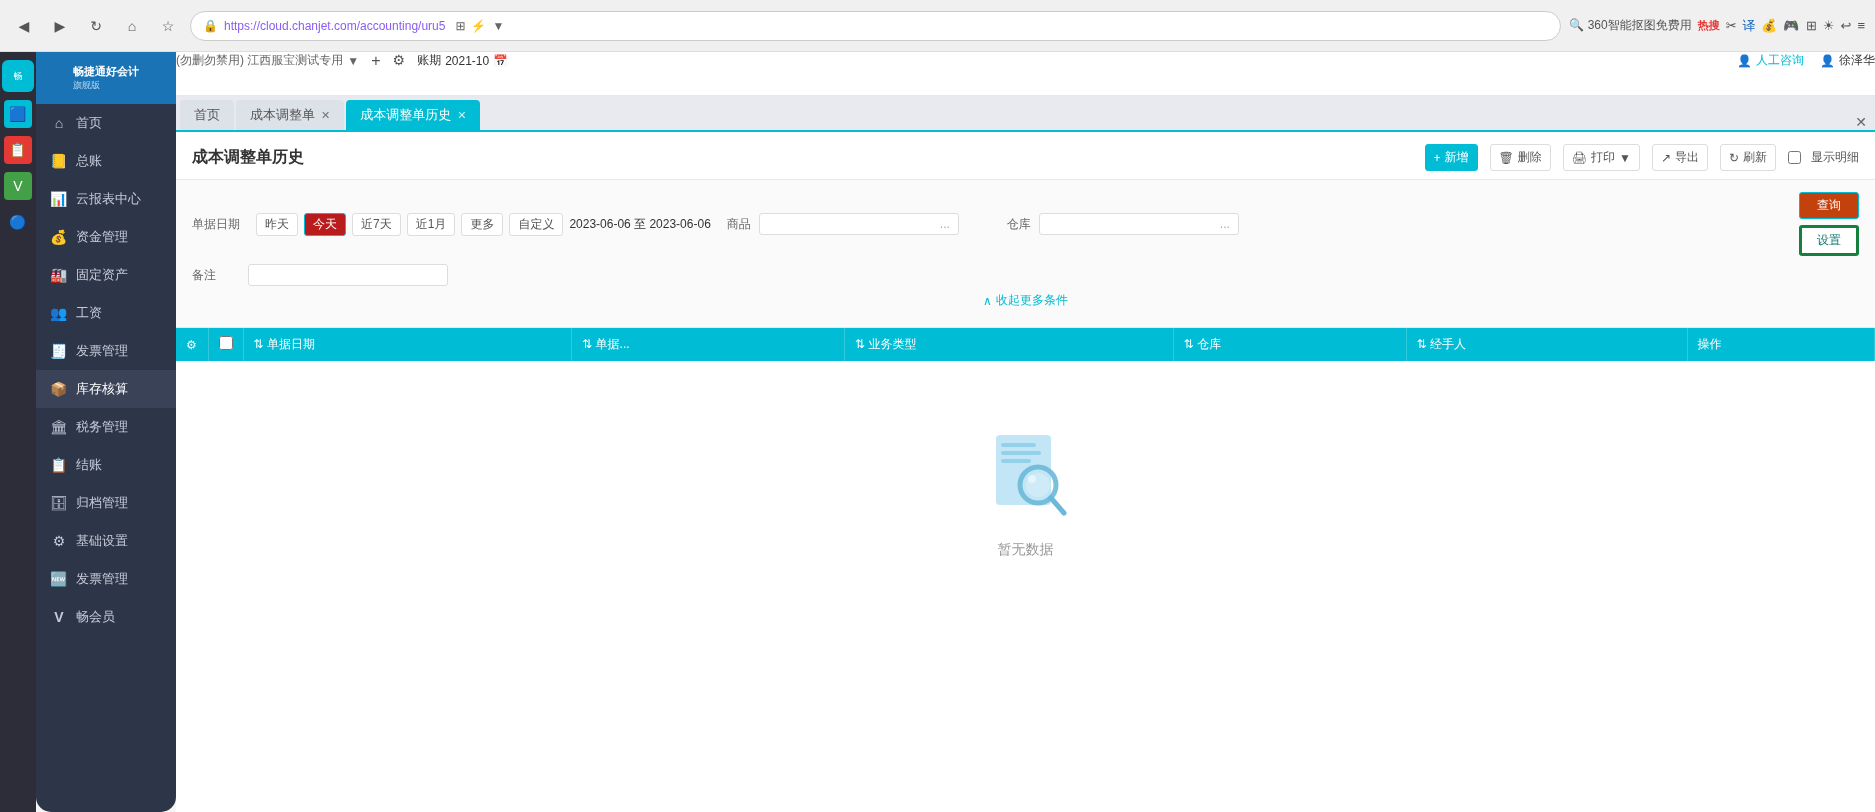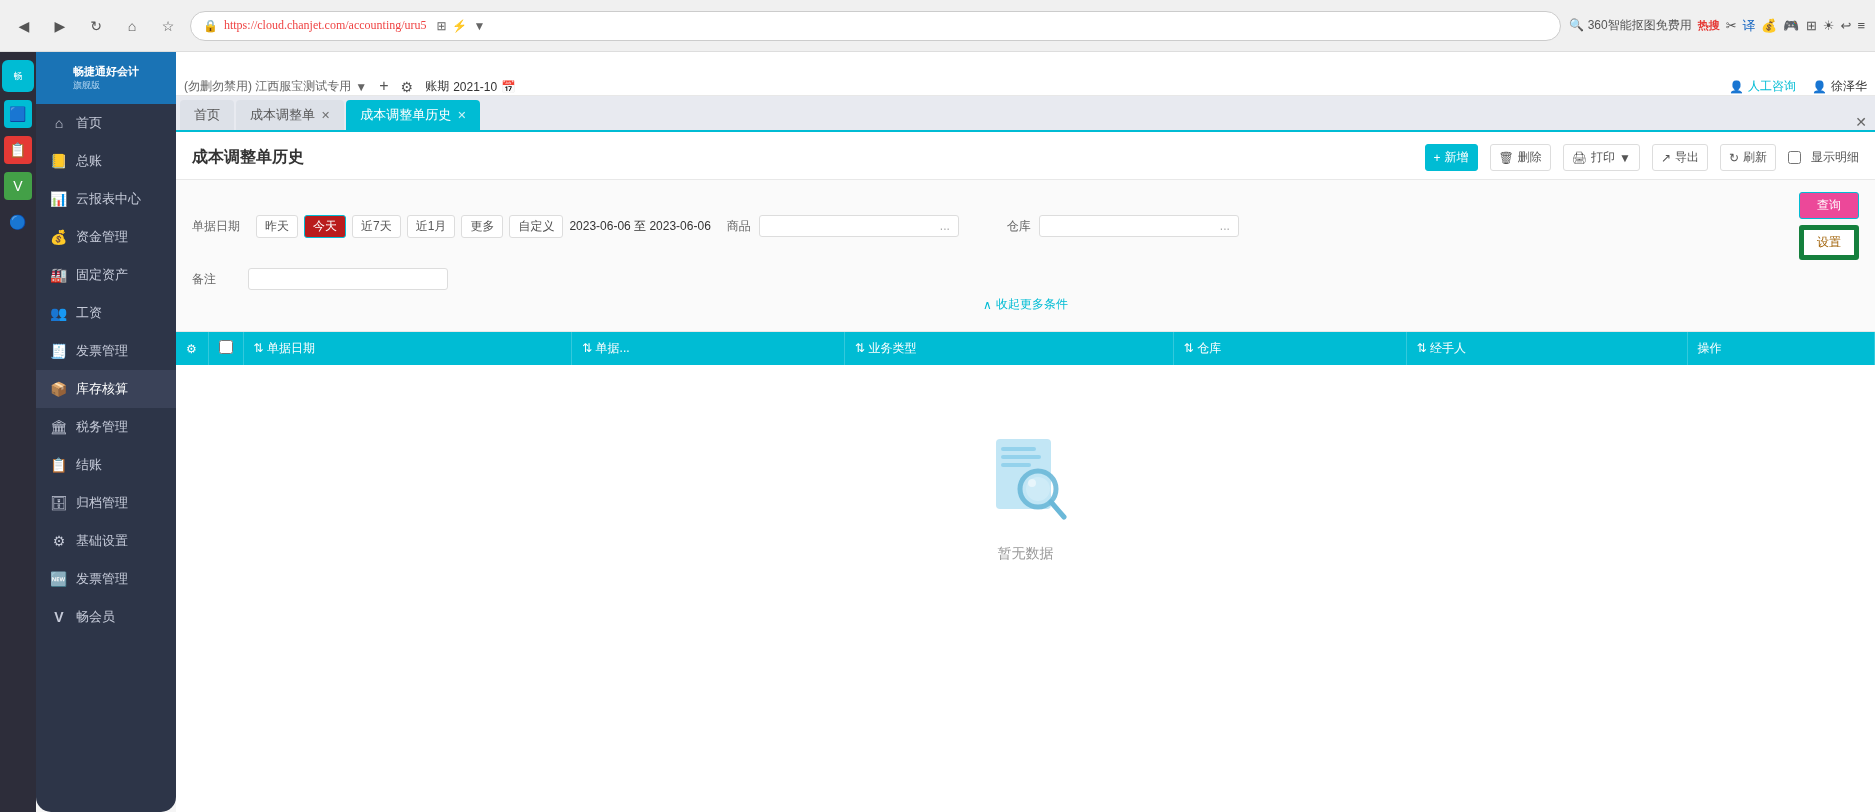--- a/index.html
+++ b/index.html
@@ -3,21 +3,21 @@
   <meta charset="utf-8">
   <style>
     * { margin: 0; padding: 0; box-sizing: border-box; }
     body { font-family: "Microsoft YaHei", "PingFang SC", sans-serif; font-size: 13px; background: #f5f5f5; display: flex; height: 812px; overflow: hidden; }
 
     
     .browser-chrome { position: fixed; top: 0; left: 0; right: 0; height: 52px; background: #f0f0f0; z-index: 1000; display: flex; align-items: center; padding: 0 10px; gap: 8px; border-bottom: 1px solid #ddd; }
     .browser-nav-btn { width: 28px; height: 28px; border-radius: 50%; border: none; background: transparent; cursor: pointer; font-size: 14px; display: flex; align-items: center; justify-content: center; color: #555; }
     .address-bar { flex: 1; height: 30px; border-radius: 15px; border: 1px solid #ccc; background: white; display: flex; align-items: center; padding: 0 12px; gap: 6px; font-size: 12px; color: #333; }
     .address-bar .lock { color: #4caf50; }
-    .address-url { color: #ef4444; font-size: 12px; font-family: Liberation Serif, serif; }
+    .address-url { color: #8b5cf6; font-size: 12px; }
     .browser-right { display: flex; align-items: center; gap: 6px; }
 
     
     .app-wrapper { display: flex; width: 100%; height: 100%; padding-top: 52px; }
 
     
     .icon-bar { width: 36px; background: #2d2d3a; display: flex; flex-direction: column; align-items: center; padding-top: 8px; gap: 8px; flex-shrink: 0; }
     .icon-bar-item { width: 28px; height: 28px; border-radius: 4px; display: flex; align-items: center; justify-content: center; cursor: pointer; color: #aaa; font-size: 14px; }
     .icon-bar-item.active { background: #00bcd4; color: white; }
     .icon-bar-item.red { background: #e53935; color: white; }
@@ -29,21 +29,21 @@
     .sidebar-logo-sub { color: #b0d4f0; font-size: 9px; }
     .sidebar-nav { flex: 1; overflow-y: auto; }
     .sidebar-item { display: flex; align-items: center; gap: 8px; padding: 10px 14px; color: #c5cad8; cursor: pointer; font-size: 13px; }
     .sidebar-item.active { background: #3a4258; color: white; }
     .sidebar-item .si-icon { font-size: 14px; width: 18px; text-align: center; }
 
     
     .main-content { flex: 1; display: flex; flex-direction: column; overflow: hidden; background: #f0f2f5; }
 
     
-    .top-bar { height: 44px; background: white; display: flex; align-items: flex-end; padding: 0 8px; gap: 12px; border-bottom: 1px solid #e8e8e8; flex-shrink: 0; }
+    .top-bar { height: 44px; background: white; display: flex; align-items: flex-start; padding: 0 0; gap: 12px; border-bottom: 1px solid #e8e8e8; flex-shrink: 0; }
     .top-bar-company { font-size: 12px; color: #666; display: flex; align-items: center; gap: 4px; }
     .top-bar-period { font-size: 12px; color: #333; display: flex; align-items: center; gap: 4px; }
     .top-bar-right { margin-left: auto; display: flex; align-items: center; gap: 16px; }
     .top-bar-consult { font-size: 12px; color: #00bcd4; display: flex; align-items: center; gap: 4px; cursor: pointer; }
     .top-bar-user { font-size: 12px; color: #333; display: flex; align-items: center; gap: 4px; cursor: pointer; }
 
     
     .tabs-bar { height: 36px; background: #e8eaf0; display: flex; align-items: flex-end; padding: 0 0 0 4px; flex-shrink: 0; border-bottom: 2px solid #00bcd4; }
     .tab { height: 30px; padding: 0 14px; display: flex; align-items: center; gap: 6px; font-size: 13px; cursor: pointer; border-radius: 4px 4px 0 0; background: #dde1e8; color: #555; margin-right: 2px; }
     .tab.active { background: #00bcd4; color: white; }
@@ -300,22 +300,22 @@
 
           <div style="display:flex; align-items:center; gap:8px; margin-left:32px;">
             <span class="filter-label">仓库</span>
             <div class="filter-select" style="width:200px;">
               <span class="filter-select-placeholder"></span>
               <span class="filter-dots">...</span>
             </div>
           </div>
 
           <div style="margin-left:auto; display:flex; flex-direction:column; gap:6px;">
-            <button class="page-action-btn primary" style="background:#ec4899; color:white; border-color:#00bcd4; min-width:60px; justify-content:center;">查询</button>
-            <button class="page-action-btn" style="min-width:60px; justify-content:center; border:5px solid #15803d; color:#a16207;text-align:center;">设置</button>
+            <button class="page-action-btn primary" style="background:#c2410c; color:white; border-color:#00bcd4; min-width:60px; justify-content:center;">查询</button>
+            <button class="page-action-btn" style="min-width:60px; justify-content:center; border:3px solid #15803d; color:#0f766e;text-align:center;">设置</button>
           </div>
         </div>
 
         <div class="filter-row2">
           <span class="filter-label">备注</span>
           <input class="filter-input" type="text" placeholder="" style="">
         </div>
 
         <div class="collapse-btn">
           <span>∧</span>

